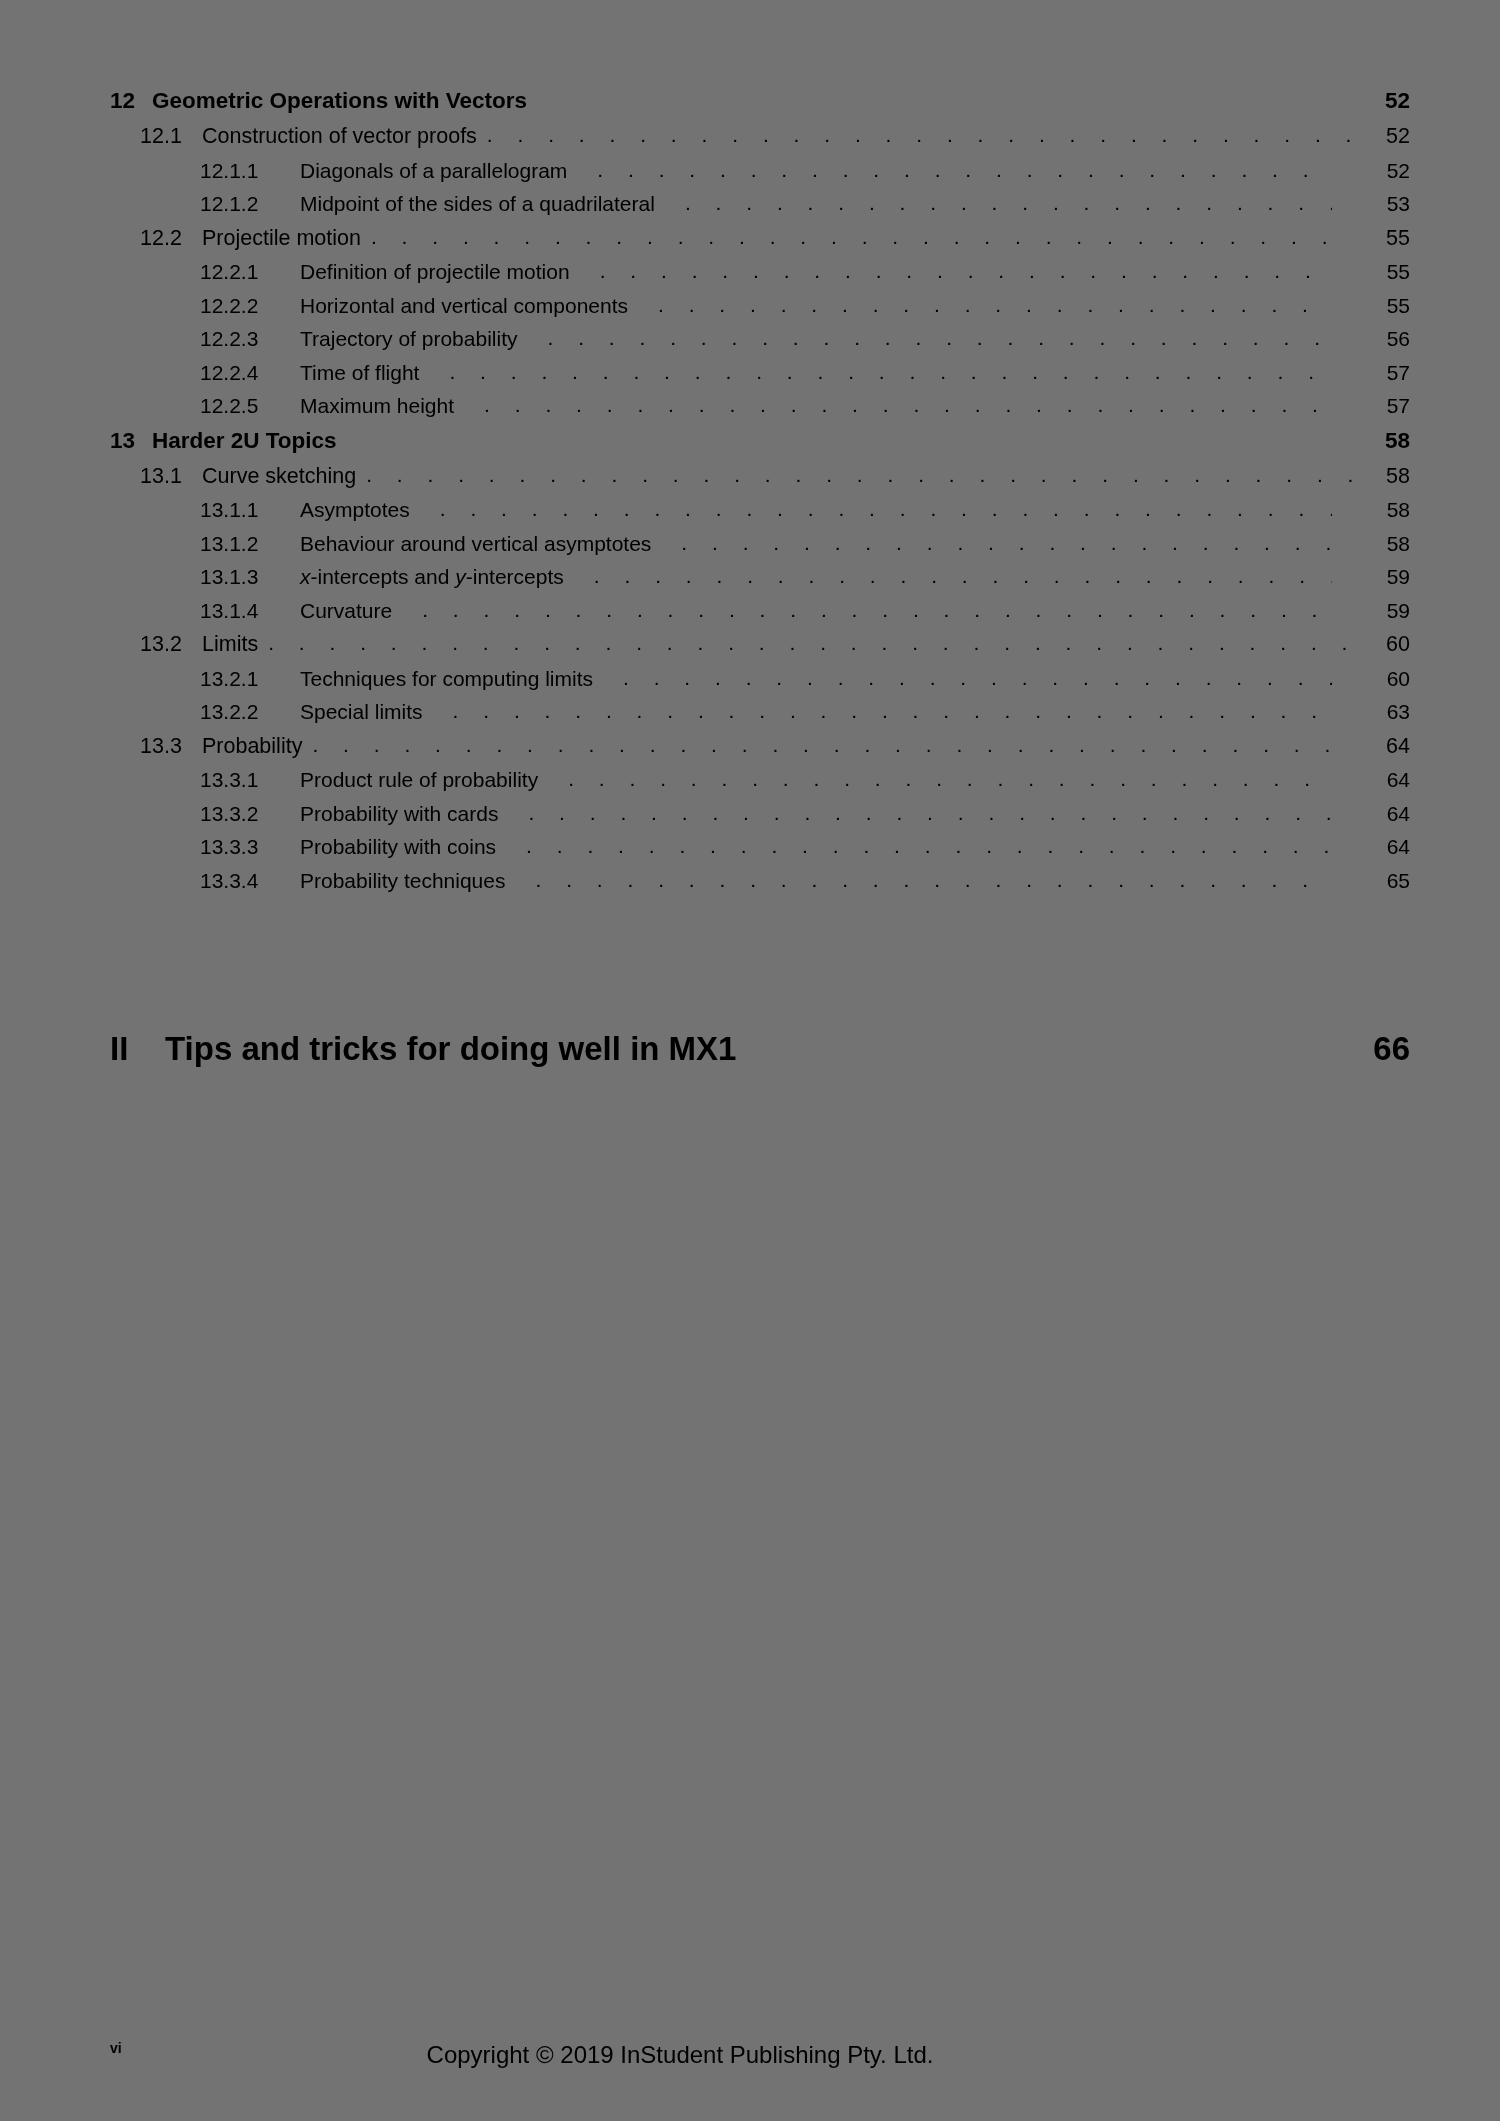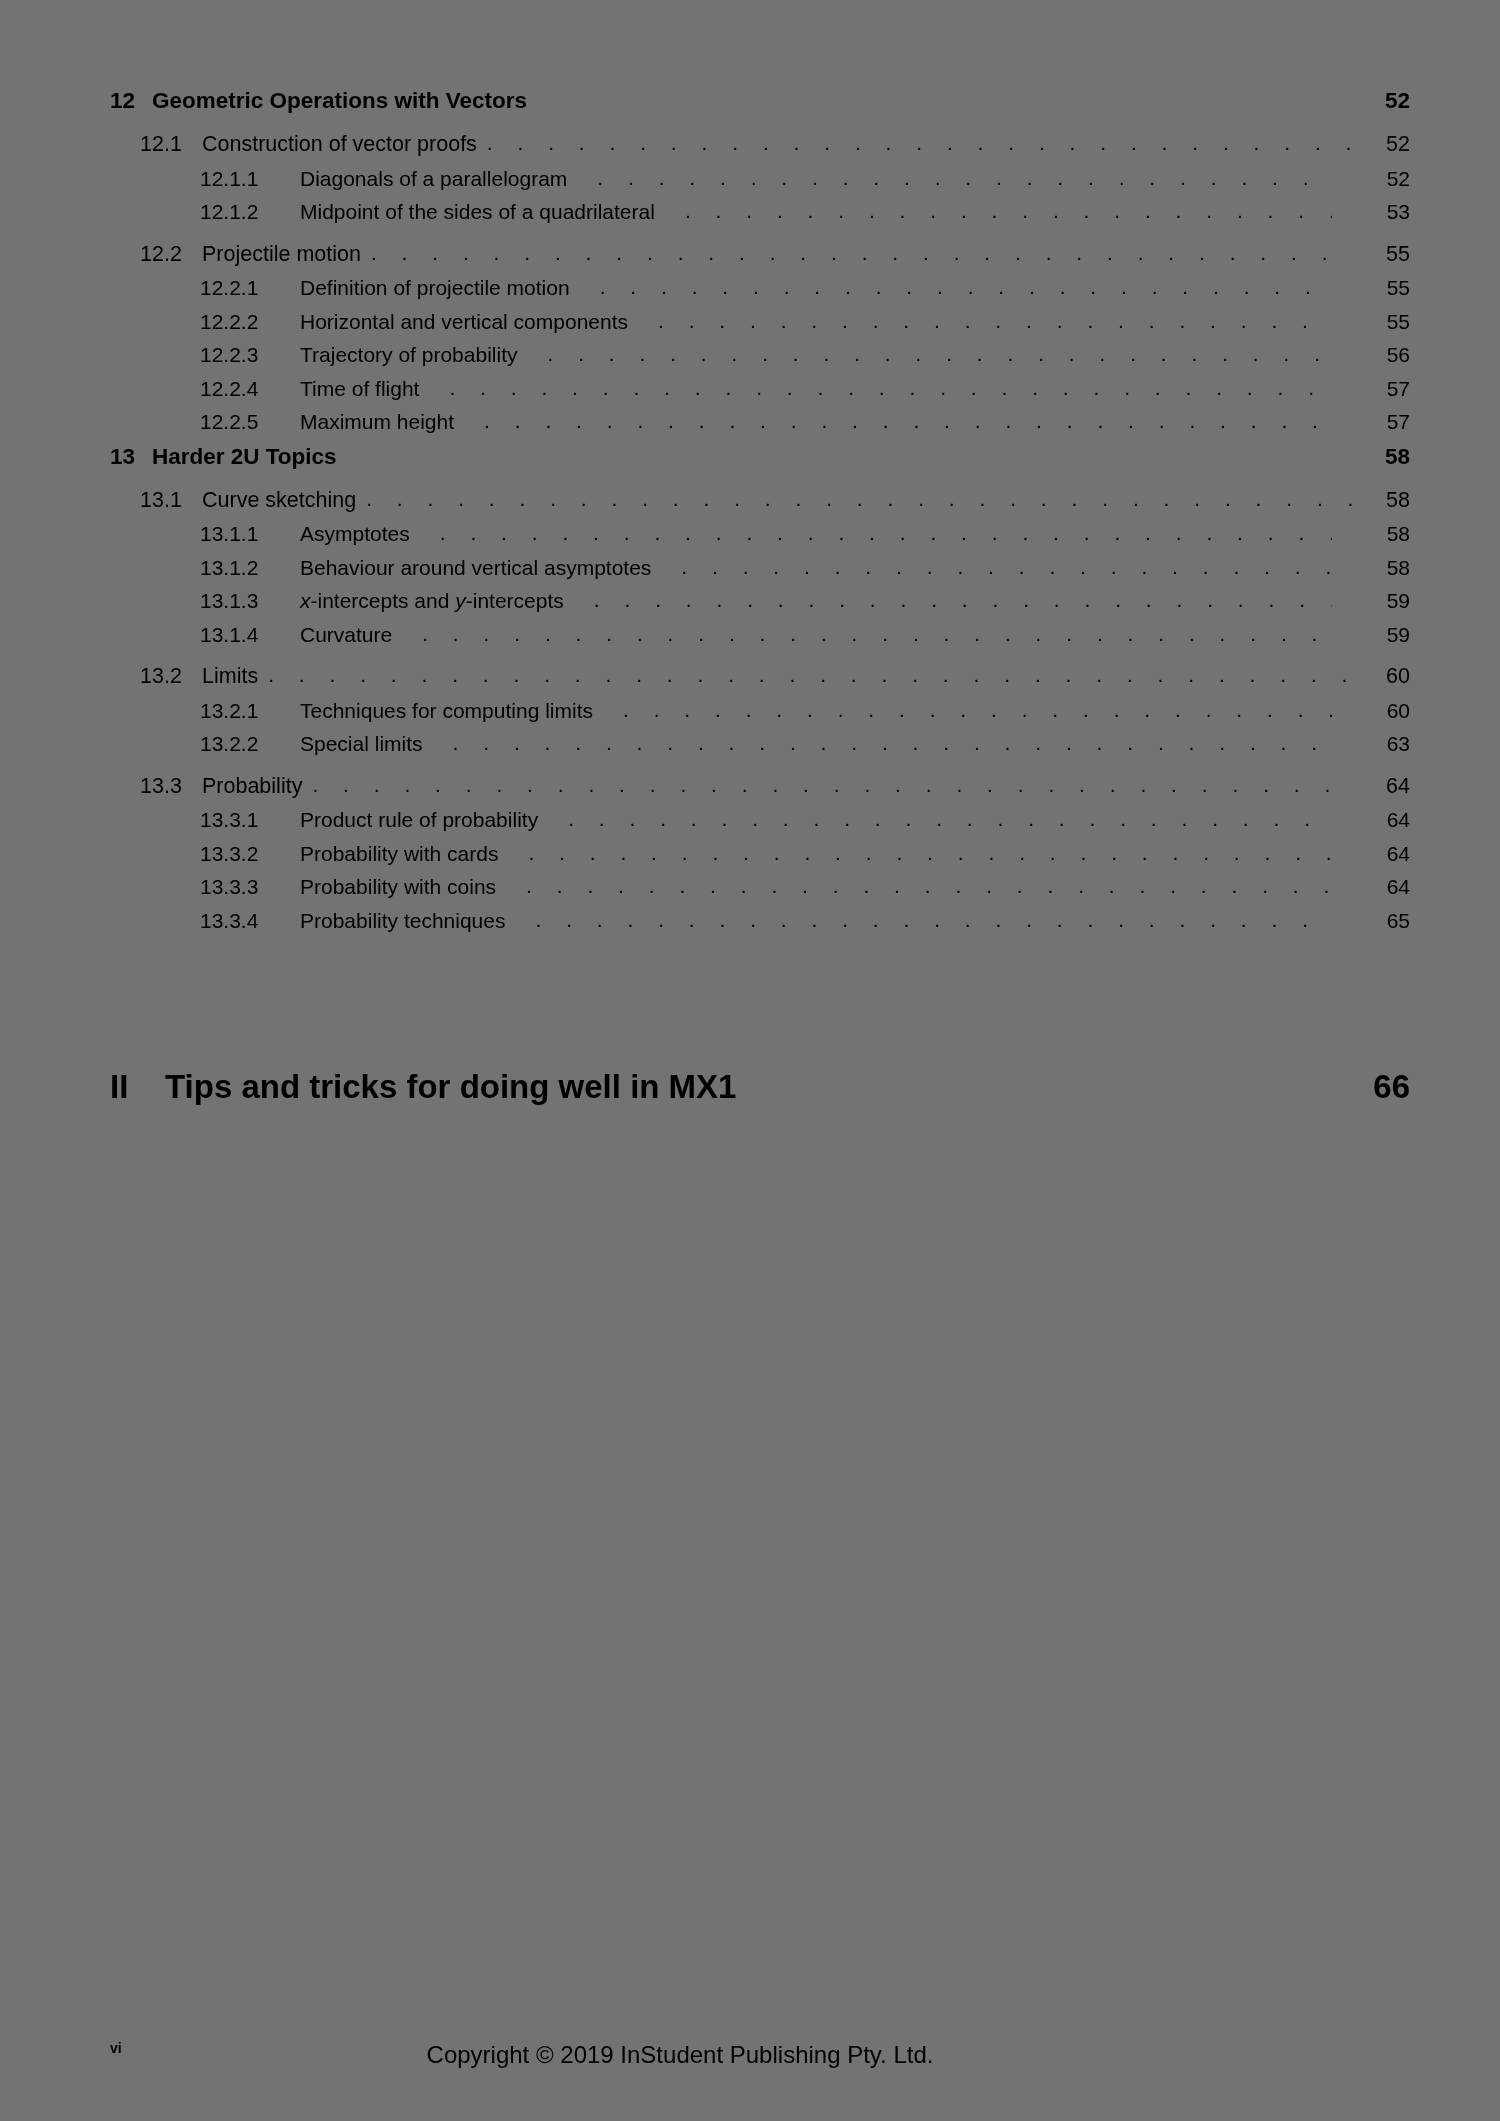--- a/index.html
+++ b/index.html
@@ -69,40 +69,40 @@
   }
   .lvl-chapter .num { width: 42px; }
   .lvl-chapter .leader { visibility: hidden; }
 
   
   .lvl-section {
     font-size: 21.5px;
     margin-bottom: 9.5px;
     padding-left: 30px;
   }
-  .lvl-section .num { width: 62px; margin-top: 8px; }
+  .lvl-section .num { width: 62px; }
   .lvl-section .pg { width: 52px; }
 
   
   .lvl-subsection {
     font-size: 21px;
     margin-bottom: 9.5px;
     padding-left: 90px;
     gap: 20px;
   }
   .lvl-subsection .num { width: 80px; }
   .lvl-subsection .pg { width: 52px; }
 
   
   .part-row {
     display: flex;
     align-items: baseline;
     font-weight: bold;
     font-size: 33px;
-    margin-top: 58px;
+    margin-top: 20px;
     width: 100%;
   }
   .part-row .part-num {
     flex: 0 0 auto;
     width: 55px;
   }
   .part-row .part-title {
     flex: 1 1 auto;
     white-space: nowrap;
   }

